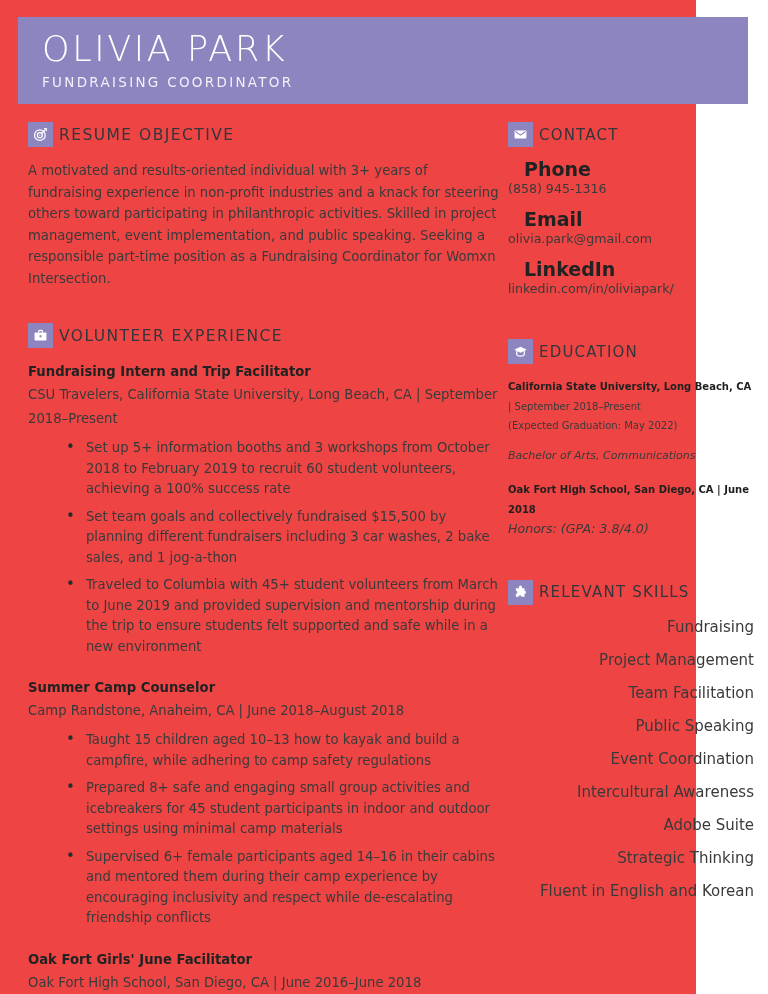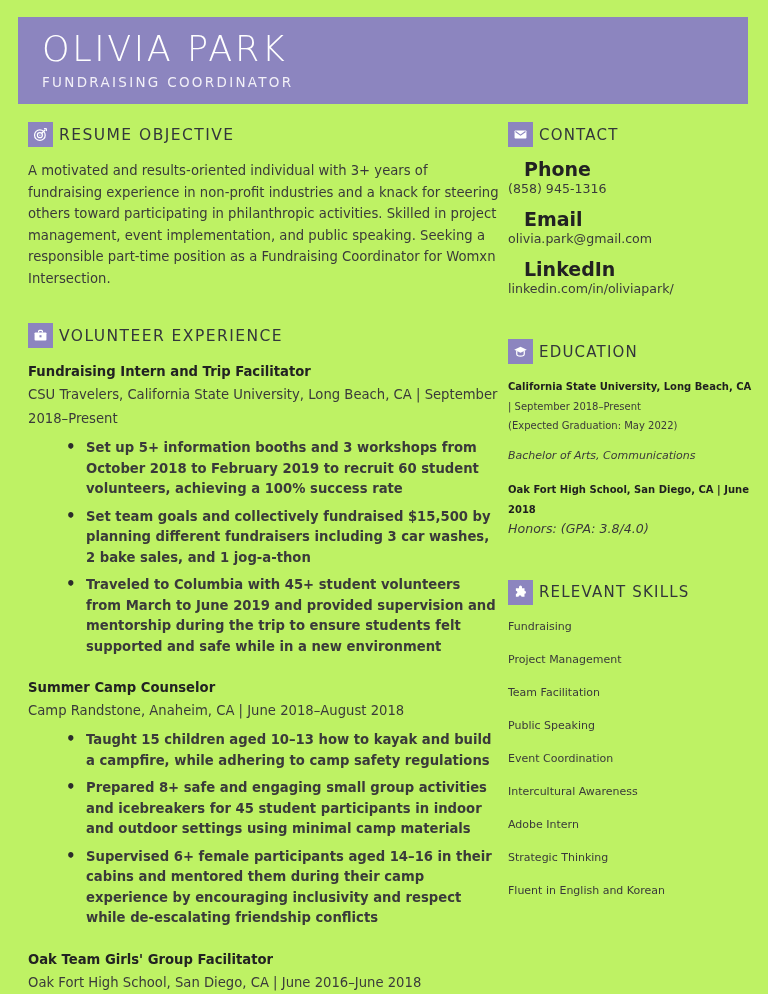--- a/index.html
+++ b/index.html
@@ -10,23 +10,23 @@
   body {
     width: 768px;
     height: 994px;
     font-family: "DejaVu Sans", sans-serif;
     color: #2c2c2c;
     overflow: hidden;
   }
 
   .page {
     position: relative;
-    width: 768px;
+    width: 696px;
     height: 994px;
-    background: #bef264;
+    background: #ef4444;
   }
 
   
   .header-banner {
     position: absolute;
     left: 18px;
     top: 17px;
     width: 730px;
     height: 87px;
     background: #8c85bf;
@@ -130,21 +130,20 @@
     list-style: none;
   }
   ul.bullets li {
     position: relative;
     font-size: 13.2px;
     line-height: 20.5px;
     color: #3a3a3a;
     margin-bottom: 7px;
     padding-left: 20px;
     max-width: 455px;
-    font-weight: bold;
   }
   ul.bullets li:before {
     content: "\2022";
     position: absolute;
     left: 0;
     top: -1px;
     font-size: 15px;
     color: #2c2c2c;
   }
   ul.bullets.tight li { margin-bottom: 2px; }
@@ -179,24 +178,25 @@
     margin-top: 10px;
   }
   .edu-italic-tight {
     font-size: 12.6px;
     line-height: 19.5px;
     font-style: italic;
     color: #3a3a3a;
   }
 
   .skill-item {
-    font-size: 11px;
+    font-size: 15px;
     color: #3a3a3a;
     line-height: 18px;
     margin-bottom: 15px;
+    text-align: right;
   }
 
   .gap-sections-right { height: 29px; }
   .gap-sections-right2 { height: 26px; }
 </style>
 </head>
 <body>
 
 <div class="page">
 
@@ -248,21 +248,21 @@
         <div class="job-role">Summer Camp Counselor</div>
         <div class="job-meta">Camp Randstone, Anaheim, CA | June 2018–August 2018</div>
       </div>
       <ul class="bullets">
         <li>Taught 15 children aged 10–13 how to kayak and build a campfire, while adhering to camp safety regulations</li>
         <li>Prepared 8+ safe and engaging small group activities and icebreakers for 45 student participants in indoor and outdoor settings using minimal camp materials</li>
         <li>Supervised 6+ female participants aged 14–16 in their cabins and mentored them during their camp experience by encouraging inclusivity and respect while de-escalating friendship conflicts</li>
       </ul>
 
       <div class="job-block">
-        <div class="job-role">Oak Team Girls' Group Facilitator</div>
+        <div class="job-role">Oak Fort Girls' June Facilitator</div>
         <div class="job-meta">Oak Fort High School, San Diego, CA | June 2016–June 2018</div>
       </div>
       <ul class="bullets tight">
         <li>Completed 11 hours of mentorship training and developed skills such as communication, facilitation, conflict resolution, and teamwork</li>
 
       </ul>
 
     </div>
 
     <div class="col-right">
@@ -327,19 +327,19 @@
         </span>
         <span class="sec-title small">RELEVANT SKILLS</span>
       </div>
 
       <div class="skill-item">Fundraising</div>
       <div class="skill-item">Project Management</div>
       <div class="skill-item">Team Facilitation</div>
       <div class="skill-item">Public Speaking</div>
       <div class="skill-item">Event Coordination</div>
       <div class="skill-item">Intercultural Awareness</div>
-      <div class="skill-item">Adobe Intern</div>
+      <div class="skill-item">Adobe Suite</div>
       <div class="skill-item">Strategic Thinking</div>
       <div class="skill-item">Fluent in English and Korean</div>
 
     </div>
   </div>
 </div>
 
 </body></html>

